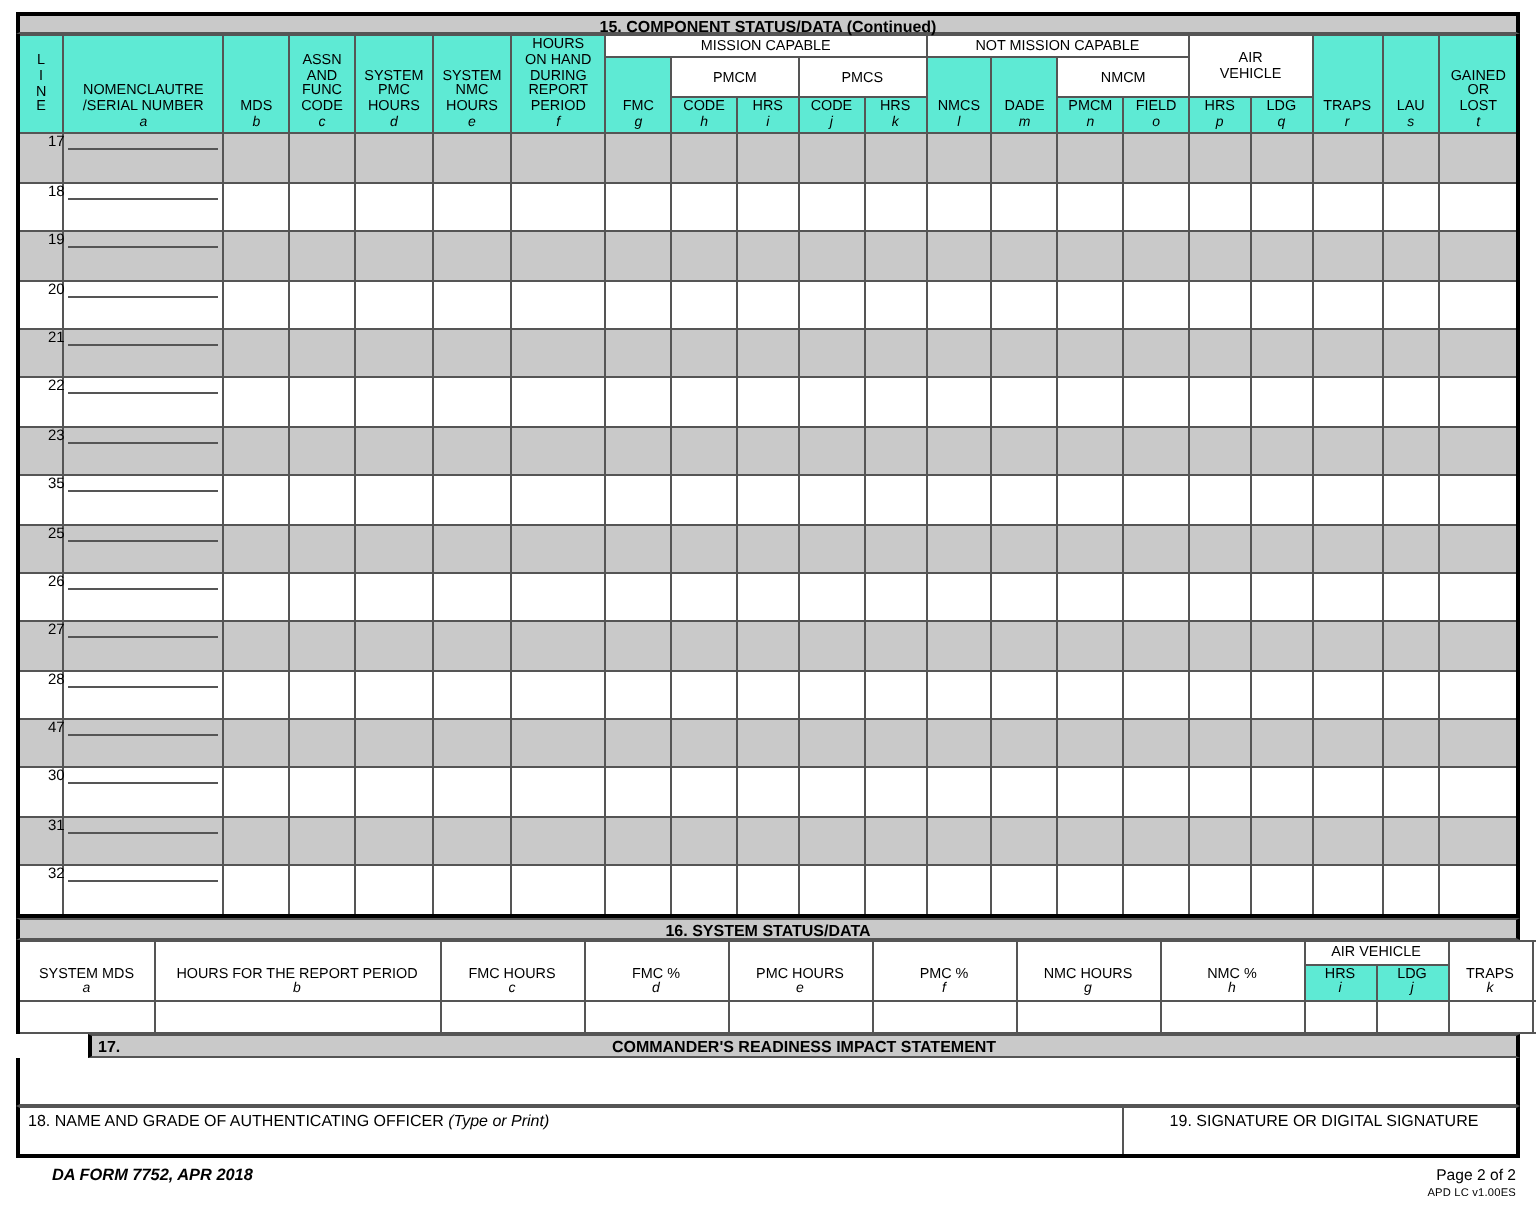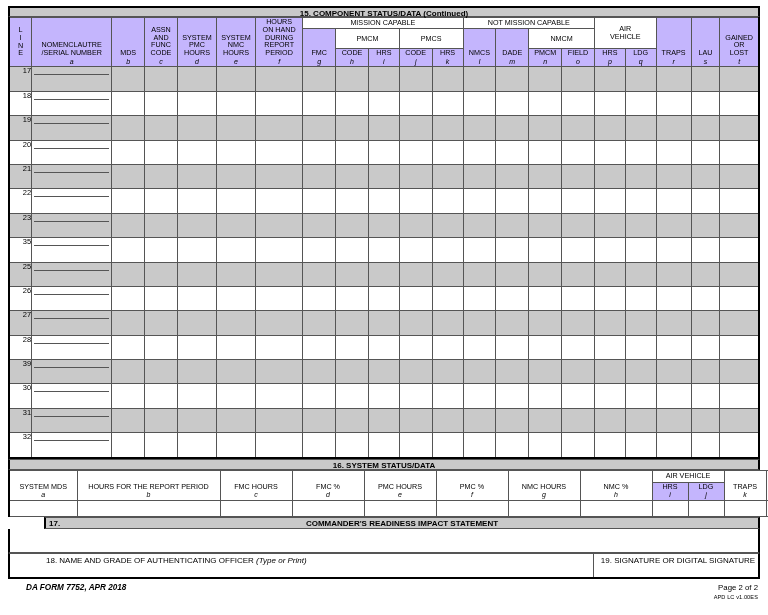--- a/index.html
+++ b/index.html
@@ -60,21 +60,21 @@
     position: relative;
   }
   .banner .ital { }
   .banner.topedge { border-top: 2px solid #000; }
 
   
   .hdr {
     font-size: 7.2px;
     vertical-align: bottom;
     padding-bottom: 1px;
-    background: #c4b5fd;
+    background: #5eead4;
   }
   .grp {
     font-size: 7.2px;
     height: 10px;
     vertical-align: middle;
   }
   .sub {
     font-style: italic;
     font-size: 7px;
     display: block;
@@ -84,23 +84,23 @@
   .vline {
     letter-spacing: 0;
     line-height: 7.5px;
     font-size: 7.2px;
   }
 
   
   .datarow td { height: 23.4px; }
   .datarow.shaded td { background: #c9c9c9; }
   td.linecell {
-    text-align: right;
+    text-align: left;
     font-size: 7.5px;
-    padding-left: 2px;
+    padding-left: 14px;
     vertical-align: top;
     width: 22px;
   }
   td.nomcell {
     position: relative;
   }
   td.nomcell .nomrule {
     position: absolute;
     left: 2px;
     right: 2px;
@@ -143,21 +143,20 @@
   
   .authrow {
     display: flex;
     border-left: 2px solid #000;
     border-right: 2px solid #000;
     border-bottom: 2px solid #000;
     border-top: 1px solid #555;
     height: 26px;
     box-sizing: border-box;
     background: #fff;
-    padding-left: 32px;
   }
   .authrow .c18 {
     flex: 0 0 552px;
     border-right: 1px solid #555;
     font-size: 8px;
     padding: 2px 0 0 4px;
     box-sizing: border-box;
     text-align: left;
   }
   .authrow .c19 {
@@ -637,21 +636,21 @@
           <td></td>
           <td></td>
           <td></td>
           <td></td>
           <td></td>
           <td></td>
           <td></td>
           <td></td>
         </tr>
         <tr class="datarow shaded">
-          <td class="linecell">39</td>
+          <td class="linecell">47</td>
           <td class="nomcell">
             <div class="nomrule"></div>
           </td>
           <td></td>
           <td></td>
           <td></td>
           <td></td>
           <td></td>
           <td></td>
           <td></td>

